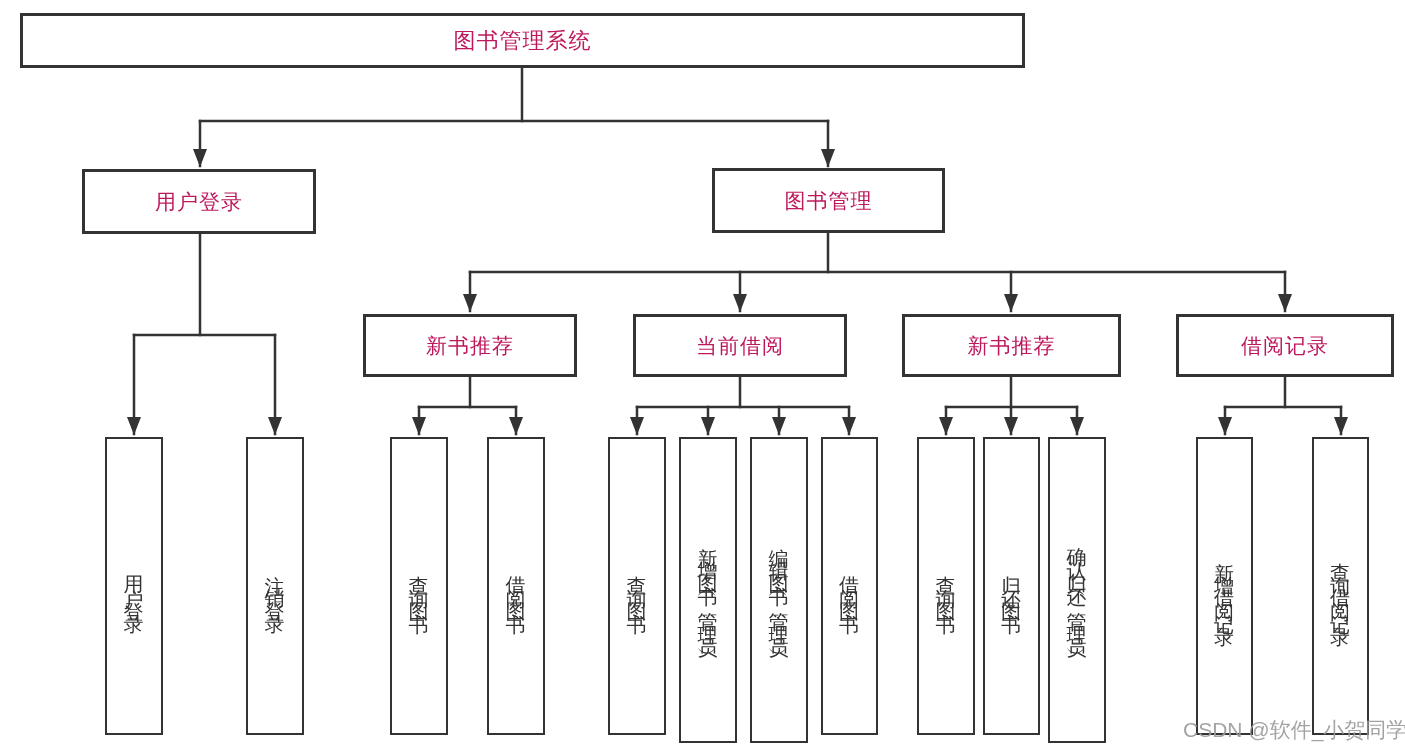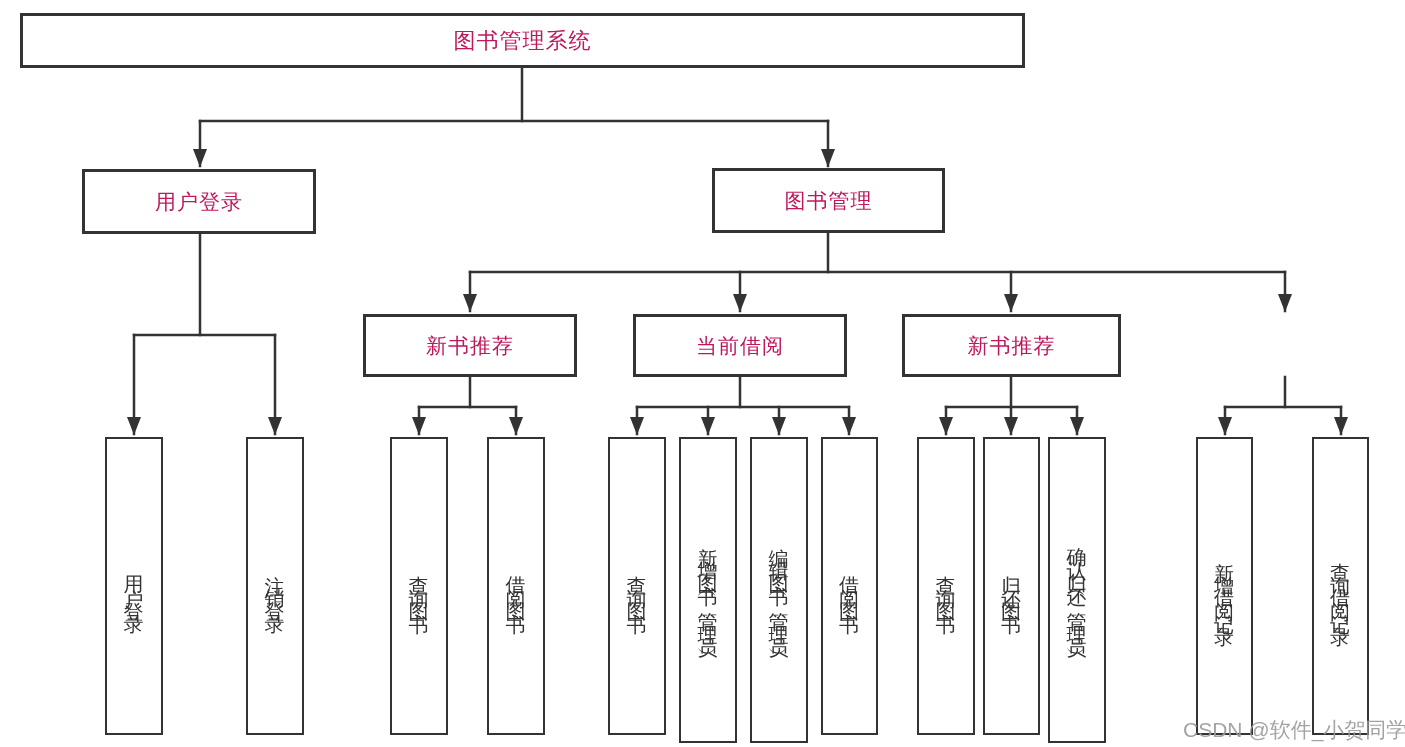--- a/index.html
+++ b/index.html
@@ -103,20 +103,23 @@
 
   <div class="box h" style="left:712px;top:168px;width:233px;height:65px">
     <span class="lbl">图书管理</span>
   </div>
   <div class="box h" style="left:633px;top:314px;width:214px;height:63px">
     <span class="lbl">当前借阅</span>
   </div>
   <div class="box h" style="left:902px;top:314px;width:219px;height:63px">
     <span class="lbl">新书推荐</span>
   </div>
+  <div class="box h" style="left:1176px;top:314px;width:218px;height:63px">
+    <span class="lbl">借阅记录</span>
+  </div>
 
   <div class="box v" style="left:105px;top:437px;width:58px;height:298px">
     <span class="vtext">用户登录</span>
   </div>
   <div class="box v" style="left:246px;top:437px;width:58px;height:298px">
     <span class="vtext">注销登录</span>
   </div>
 
   <div class="box v" style="left:390px;top:437px;width:58px;height:298px">
     <span class="vtext">查询图书</span>

